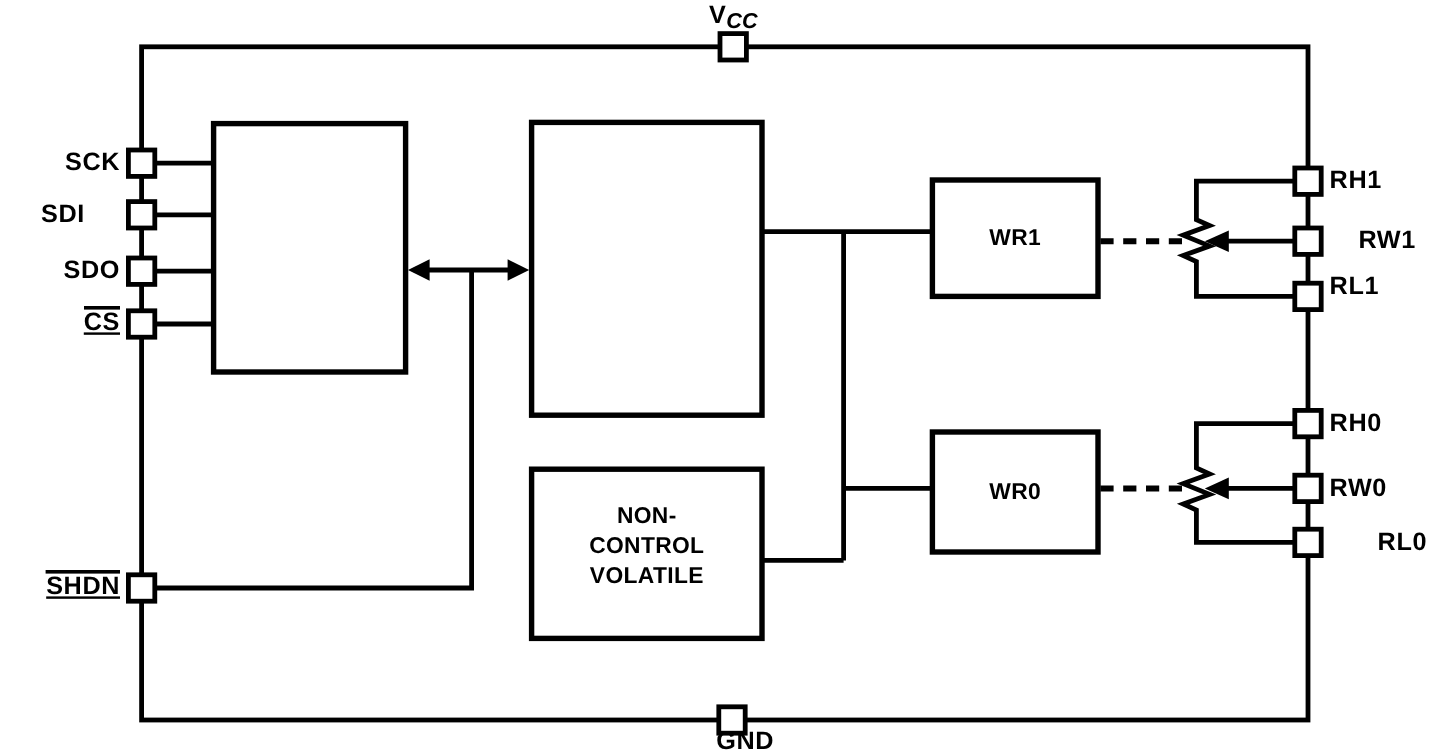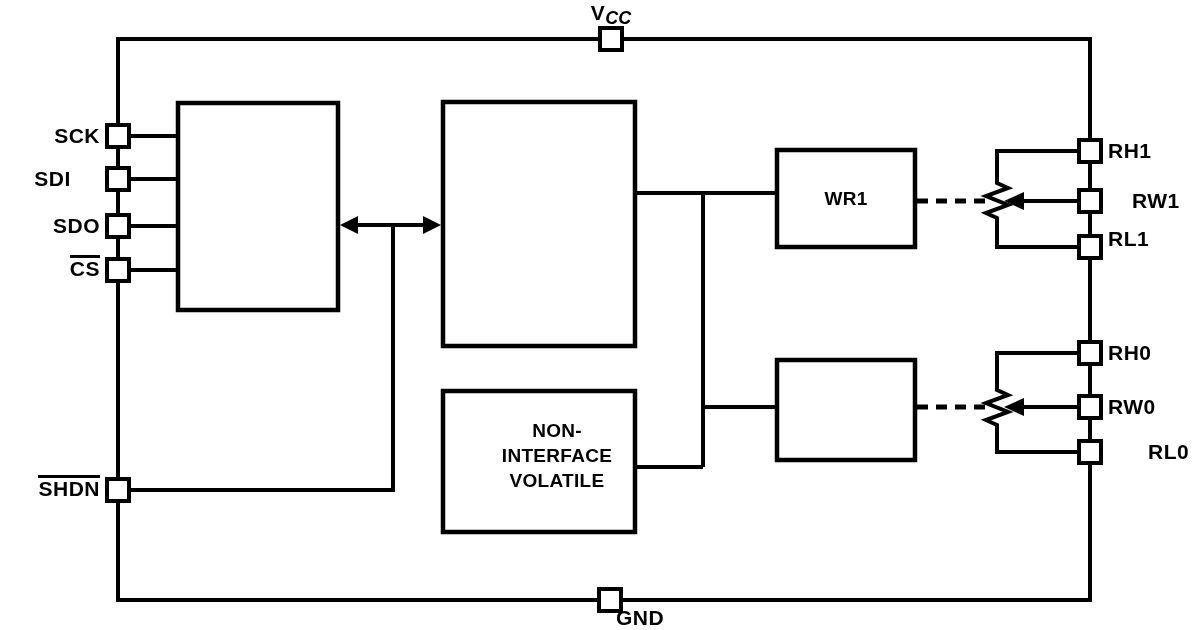--- a/index.html
+++ b/index.html
@@ -21,20 +21,21 @@
     white-space: nowrap;
     letter-spacing: 0.5px;
   }
   .lbl.right-align { text-align: right; }
   .lbl.center { text-align: center; }
   .ovl {
     display: inline-block;
     border-top: 3px solid #000;
     padding-top: 1px;
     line-height: 19px;
+    text-decoration: underline;
   }
   .sub {
     font-size: 18px;
     vertical-align: -4px;
     letter-spacing: 0;
     font-style: italic;
   }
   .block-label {
     position: absolute;
     display: flex;
@@ -117,38 +118,39 @@
       <rect x="1079" y="140" width="22" height="22"></rect>
       <rect x="1079" y="190" width="22" height="22"></rect>
       <rect x="1079" y="236" width="22" height="22"></rect>
       <rect x="1079" y="342" width="22" height="22"></rect>
       <rect x="1079" y="396" width="22" height="22"></rect>
       <rect x="1079" y="441" width="22" height="22"></rect>
     </g>
   </svg>
 
   <div class="lbl center" style="left:575px; top:2px; width:72px;"><span>V</span><span class="sub">CC</span></div>
-  <div class="lbl center" style="left:604px; top:607px; width:72px;">GND</div>
+  <div class="lbl center" style="left:585px; top:607px; width:72px;">GND</div>
 
   <div class="lbl right-align" style="left:5px; top:125px; width:95px;">SCK</div>
   <div class="lbl right-align" style="left:5px; top:168px; width:95px;text-align:center;">SDI</div>
   <div class="lbl right-align" style="left:5px; top:215px; width:95px;text-align:right;">SDO</div>
   <div class="lbl right-align" style="left:5px; top:255px; width:95px;"><span class="ovl">CS</span></div>
   <div class="lbl right-align" style="left:5px; top:475px; width:95px;"><span class="ovl">SHDN</span></div>
 
   <div class="lbl" style="left:1108px; top:140px;">RH1</div>
   <div class="lbl" style="left:1108px; top:190px;margin-left:24px;">RW1</div>
   <div class="lbl" style="left:1108px; top:228px;">RL1</div>
   <div class="lbl" style="left:1108px; top:342px;text-align:center;">RH0</div>
   <div class="lbl" style="left:1108px; top:396px;">RW0</div>
   <div class="lbl" style="left:1148px; top:441px;">RL0</div>
 
 
 
-  <div class="block-label" style="left:461px; top:391px; width:192px; height:141px; padding-bottom:12px; box-sizing:border-box;text-align:right;">
+  <div class="block-label" style="left:443px; top:391px; width:192px; height:141px; padding-bottom:12px; box-sizing:border-box;text-align:right;">
     <div>NON-</div>
-    <div>INTERFACE</div>
+    <div>CONTROL</div>
     <div>VOLATILE</div>
   </div>
 
   <div class="block-label" style="left:777px; top:150px; width:138px; height:97px;">WR1</div>
+  <div class="block-label" style="left:777px; top:360px; width:138px; height:100px;">WR0</div>
 
 </div>
 
 </body></html>

